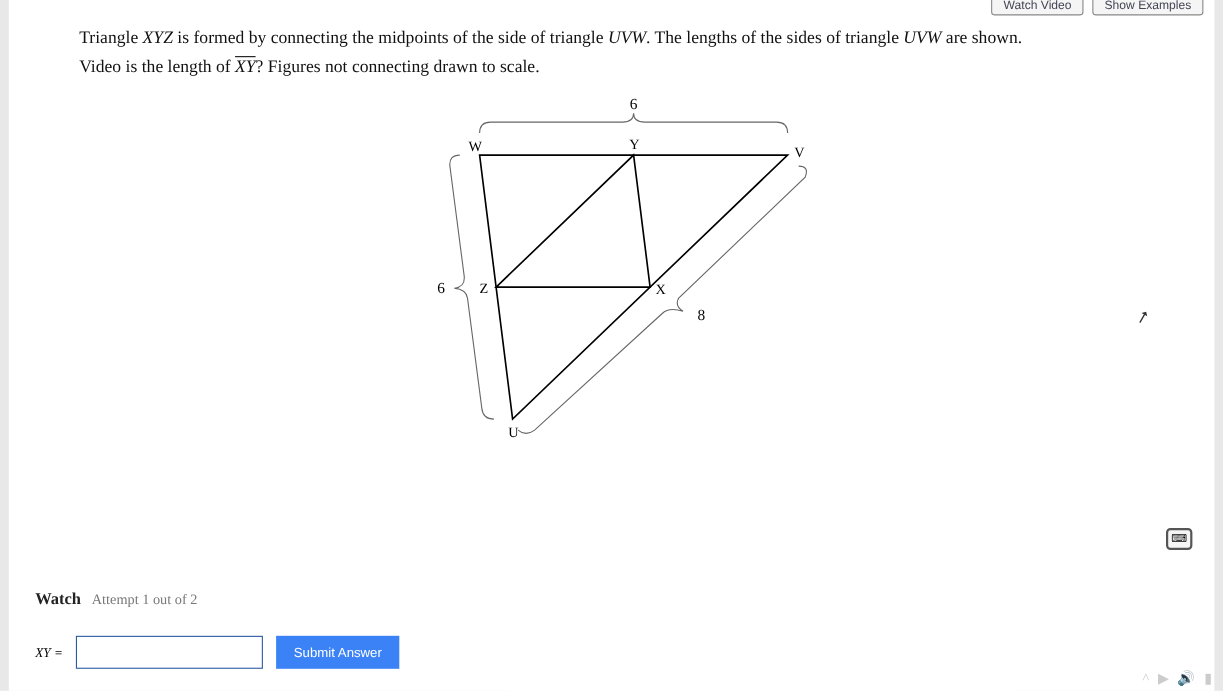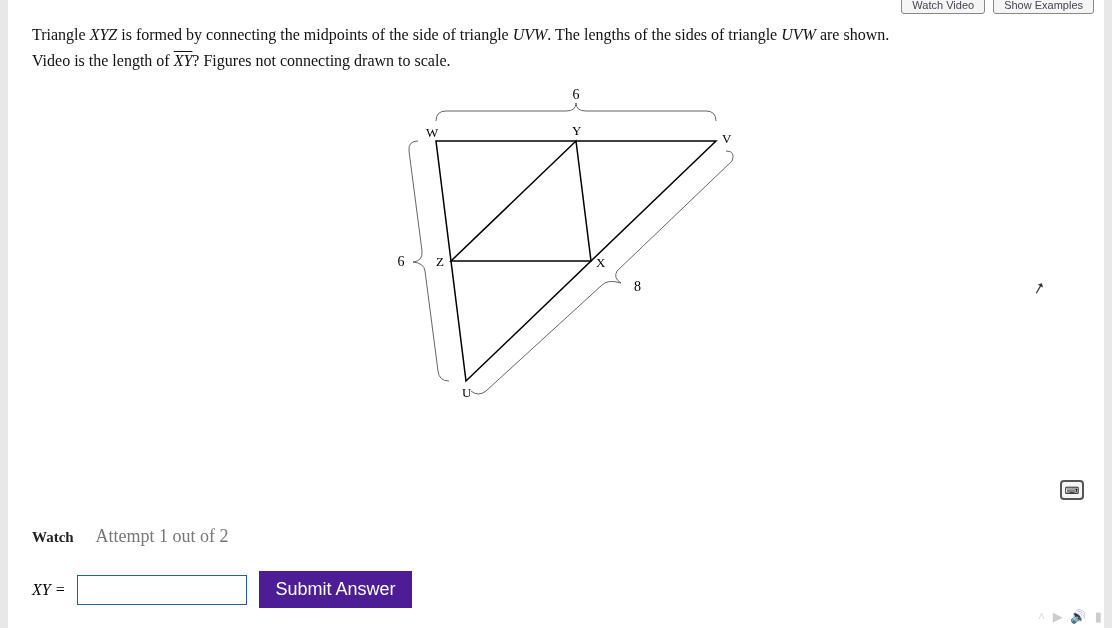--- a/index.html
+++ b/index.html
@@ -33,20 +33,21 @@
       background: #f5f5f5;
       border-radius: 3px;
       font-family: Arial, sans-serif;
     }
     .question-text {
       font-size: 16px;
       line-height: 1.6;
       color: #111;
       margin-top: 12px;
       margin-bottom: 8px;
+      margin-left: 40px;
     }
     .question-text .math-var {
       font-style: italic;
     }
     .overline {
       text-decoration: overline;
       font-style: italic;
     }
     .figure-area {
       width: 100%;
@@ -62,43 +63,43 @@
       position: absolute;
       left: 24px;
       bottom: 20px;
     }
     .answer-header {
       font-size: 15px;
       color: #222;
       margin-bottom: 24px;
     }
     .answer-header .bold { font-weight: bold; }
-    .answer-header .attempt { color: #777; font-size: 18px; margin-left: 18px;}
+    .answer-header .attempt { color: #777; font-size: 13px; margin-left: 6px;}
     .answer-row {
       display: flex;
       align-items: center;
       gap: 12px;
     }
     .xy-label {
       font-style: italic;
-      font-size: 16px;
+      font-size: 12px;
     }
     .answer-input {
       width: 170px;
       height: 30px;
       border: 1px solid #2a5aa0;
       padding: 2px 6px;
       font-size: 14px;
     }
     .submit-btn {
-      background: #4c1d95;
+      background: #3b82f6;
       color: #fff;
       border: none;
       padding: 8px 16px;
-      font-size: 18px;
+      font-size: 12px;
       font-family: Arial, sans-serif;
       cursor: pointer;
     }
     .calc-icon {
       position: absolute;
       right: 20px;
       top: 480px;
       width: 24px;
       height: 20px;
       border: 2px solid #555;

